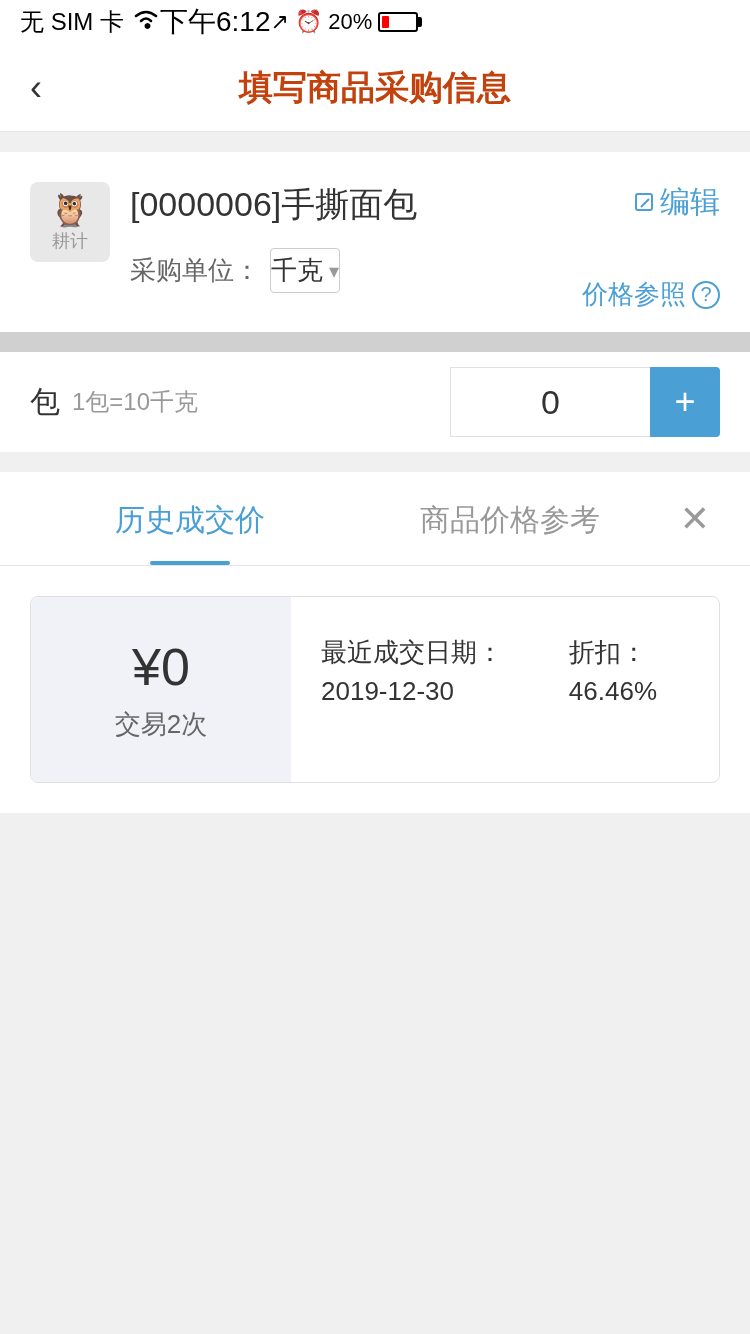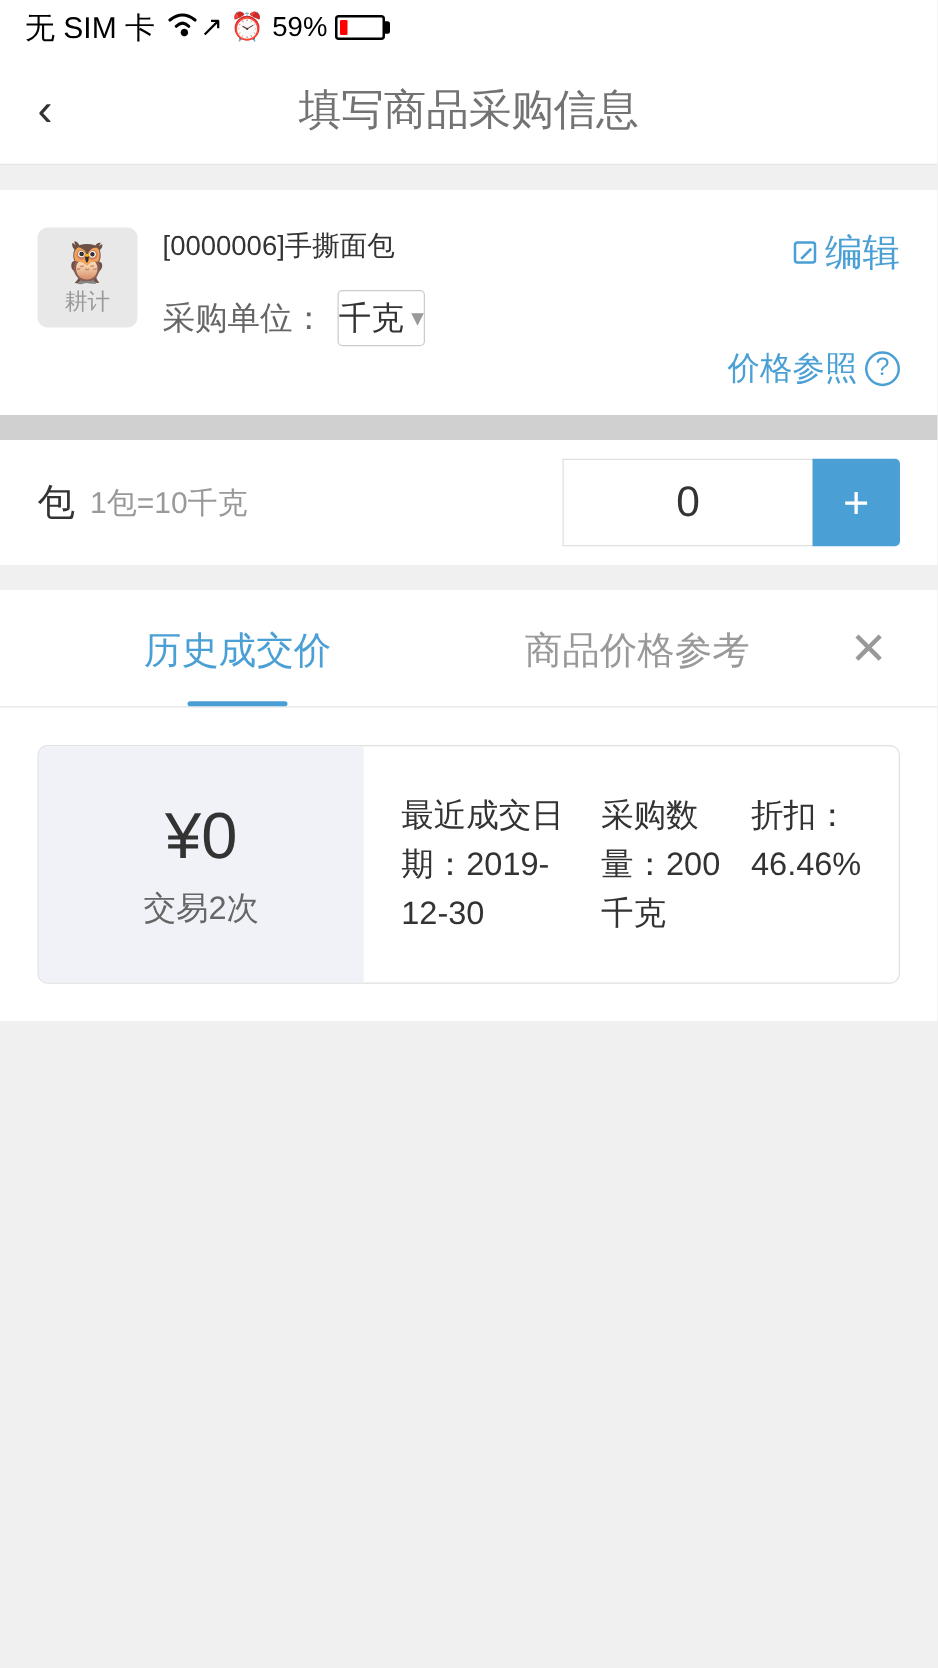--- a/index.html
+++ b/index.html
@@ -68,22 +68,22 @@
       font-size: 36px;
       color: #333;
       cursor: pointer;
       padding: 10px 10px 10px 0;
     }
     .nav-title {
       position: absolute;
       left: 50%;
       transform: translateX(-50%);
       font-size: 34px;
-      font-weight: 400;
-      color: #737373;
+      font-weight: 700;
+      color: #c2410c;
     }
 
     
     .product-card {
       background: #fff;
       margin-top: 20px;
       padding: 30px 30px 20px 30px;
     }
     .product-header {
       display: flex;
@@ -110,21 +110,21 @@
     .product-logo-owl {
       font-size: 32px;
       color: #999;
     }
     .product-logo-text {
       font-size: 18px;
       color: #999;
     }
     .product-info { flex: 1; }
     .product-name {
-      font-size: 22px;
+      font-size: 34px;
       font-weight: 500;
       color: #333;
       margin-bottom: 20px;
     }
     .product-unit-row {
       display: flex;
       align-items: center;
       gap: 10px;
       font-size: 26px;
       color: #666;
@@ -323,24 +323,25 @@
   <div class="status-left">
     <span>无 SIM 卡</span>
     <span>
       <svg width="28" height="22" viewBox="0 0 28 22">
         <path d="M14 18 A1.5 1.5 0 1 1 14 18.01" stroke="#000" stroke-width="3" fill="none"></path>
         <path d="M9 13 Q14 8 19 13" stroke="#000" stroke-width="2.5" fill="none" stroke-linecap="round"></path>
         <path d="M4 8 Q14 0 24 8" stroke="#000" stroke-width="2.5" fill="none" stroke-linecap="round"></path>
       </svg>
     </span>
   </div>
+  <div class="status-center">下午6:12</div>
   <div class="status-right">
     <span>↗</span>
     <span>⏰</span>
-    <span>59%</span>
+    <span>20%</span>
     <div class="battery-icon">
       <div class="battery-fill"></div>
     </div>
   </div>
 </div>
 
 <div class="nav-bar">
   <span class="nav-back">‹</span>
   <span class="nav-title">填写商品采购信息</span>
 </div>
@@ -411,20 +412,19 @@
   </div>
 
   <div class="history-content">
     <div class="transaction-card">
       <div class="transaction-left">
         <div class="transaction-price">¥0</div>
         <div class="transaction-count">交易2次</div>
       </div>
       <div class="transaction-right">
         <div class="transaction-detail-row">最近成交日期：2019-12-30</div>
-        <div class="transaction-detail-row">采购数量：200千克</div>
         <div class="transaction-detail-row">折扣：46.46%</div>
       </div>
     </div>
   </div>
 </div>
 
 <div class="main-content-area"></div>
 
 </body></html>

